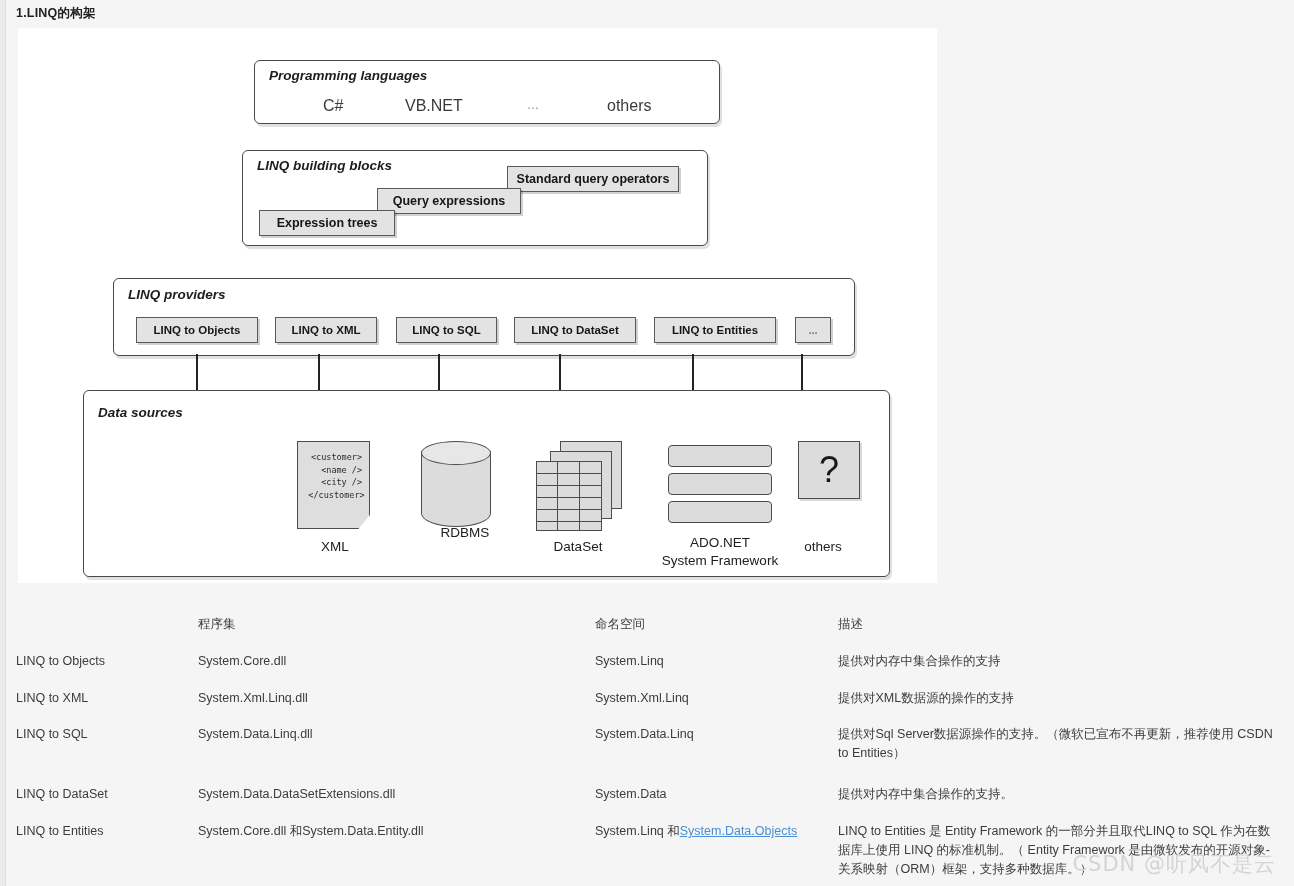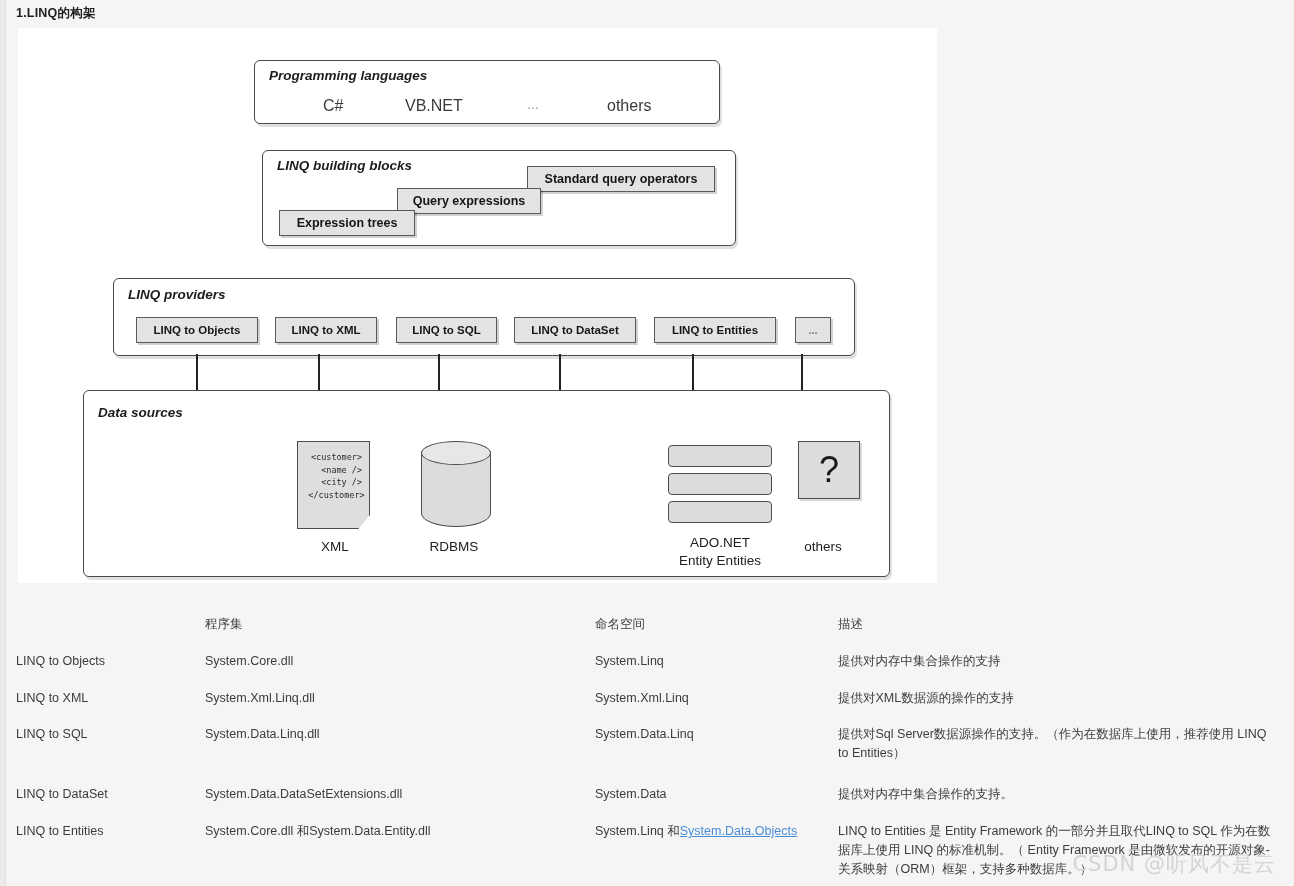--- a/index.html
+++ b/index.html
@@ -63,37 +63,37 @@
     font-size: 13.5px;
     color: #1d1d1d;
     white-space: nowrap;
   }
 
   
   .band-lang { left: 236px; top: 32px; width: 464px; height: 62px; }
   .lang-item { position: absolute; white-space: nowrap; }
 
   
-  .band-blocks { left: 244px; top: 122px; width: 464px; height: 94px; padding-left: 8px; }
+  .band-blocks { left: 224px; top: 122px; width: 464px; height: 94px; }
   .blk {
     position: absolute;
     background: #e3e3e3;
     border: 1.4px solid #5a5a5a;
     font-size: 12.5px;
     font-weight: bold;
     color: #161616;
     display: flex;
     align-items: center;
     justify-content: center;
     box-shadow: 2px 2px 0 rgba(0,0,0,.18);
     white-space: nowrap;
     padding: 0 10px;
     box-sizing: border-box;
   }
-  .blk-sqo { left: 264px; top: 15px; width: 188px; height: 26px; }
+  .blk-sqo { left: 264px; top: 15px; width: 172px; height: 26px; }
   .blk-qe  { left: 134px; top: 37px; width: 144px; height: 26px; }
   .blk-et  { left: 16px;  top: 59px; width: 136px; height: 26px; }
 
   
   .band-prov { left: 95px; top: 250px; width: 740px; height: 76px; }
   .prov {
     position: absolute;
     top: 38px;
     height: 26px;
     background: #e3e3e3;
@@ -238,21 +238,21 @@
     width: 1294px;
   }
   .cell {
     position: absolute;
     font-size: 12.5px;
     color: #3c3c3c;
     line-height: 19px;
   }
   .cell.head { color: #3c3c3c; }
   .c0 { left: 16px;  width: 175px; }
-  .c1 { left: 205px; width: 385px; }
+  .c1 { left: 198px; width: 385px; }
   .c2 { left: 595px; width: 230px; }
   .c3 { left: 838px; width: 440px; }
   .lnk { color: #4b8ed6; }
   .watermark {
     position: absolute;
     right: 18px;
     bottom: 8px;
     font-size: 21px;
     color: #d4d4d4;
     letter-spacing: 1px;
@@ -314,32 +314,48 @@
           <div>&lt;/customer&gt;</div>
         </span>
         <span class="src-caption" style="top:98px;">XML</span>
       </div>
 
       <div class="src" style="left:315px; top:50px; width:110px; height:120px;">
         <span>
           <i class="cyl-body" style="left:22px; top:10px; width:68px; height:75px;"></i>
           <i class="cyl-top" style="left:22px; top:0px;  width:68px; height:22px;"></i>
         </span>
-        <span class="src-caption" style="top:98px;">RDBMS</span>
+        <span class="src-caption" style="top:84px;margin-left:11px;">RDBMS</span>
       </div>
 
+      <div class="src" style="left:434px; top:50px; width:120px; height:120px;">
+        <span>
+          <i class="grid" style="left:42px; top:0px;  width:62px; height:68px;"></i>
+          <i class="grid" style="left:32px; top:10px; width:62px; height:68px;"></i>
+          <i class="grid" style="left:18px; top:20px; width:66px; height:70px;">
+            <i class="gl" style="left:0; top:11px;  width:100%; height:1.3px;"></i>
+            <i class="gl" style="left:0; top:23px;  width:100%; height:1.3px;"></i>
+            <i class="gl" style="left:0; top:35px;  width:100%; height:1.3px;"></i>
+            <i class="gl" style="left:0; top:47px;  width:100%; height:1.3px;"></i>
+            <i class="gl" style="left:0; top:59px;  width:100%; height:1.3px;"></i>
+            <i class="gl" style="left:20px; top:0; width:1.3px; height:100%;"></i>
+            <i class="gl" style="left:42px; top:0; width:1.3px; height:100%;"></i>
+          </i>
+        </span>
+        <span class="src-caption" style="top:98px;">DataSet</span>
+      </div>
 
       <div class="src" style="left:556px; top:50px; width:160px; height:130px;">
         <span>
           <i class="bar" style="left:28px; top:4px;  width:104px; height:22px;"></i>
           <i class="bar" style="left:28px; top:32px; width:104px; height:22px;"></i>
           <i class="bar" style="left:28px; top:60px; width:104px; height:22px;"></i>
         </span>
         <span class="src-caption" style="top:94px;">ADO.NET</span>
-        <span class="src-caption" style="top:112px;">Entity Entities</span>
+        <span class="src-caption" style="top:112px;">System Framework</span>
       </div>
 
       <div class="src" style="left:684px; top:50px; width:110px; height:120px;">
         <span class="qbox" style="left:30px; top:0px; width:62px; height:58px;">?</span>
         <span class="src-caption" style="top:98px;">others</span>
       </div>
     </div>
   </div>
 
 
@@ -363,21 +379,21 @@
       <div class="cell c0">LINQ to XML</div>
       <div class="cell c1">System.Xml.Linq.dll</div>
       <div class="cell c2">System.Xml.Linq</div>
       <div class="cell c3">提供对XML数据源的操作的支持</div>
     </div>
 
     <div class="trow" style="top:110px;">
       <div class="cell c0">LINQ to SQL</div>
       <div class="cell c1">System.Data.Linq.dll</div>
       <div class="cell c2">System.Data.Linq</div>
-      <div class="cell c3">提供对Sql Server数据源操作的支持。（作为在数据库上使用，推荐使用 LINQ to Entities）</div>
+      <div class="cell c3">提供对Sql Server数据源操作的支持。（微软已宣布不再更新，推荐使用 CSDN to Entities）</div>
     </div>
 
     <div class="trow" style="top:170px;">
       <div class="cell c0">LINQ to DataSet</div>
       <div class="cell c1">System.Data.DataSetExtensions.dll</div>
       <div class="cell c2">System.Data</div>
       <div class="cell c3">提供对内存中集合操作的支持。</div>
     </div>
 
     <div class="trow" style="top:207px;">

